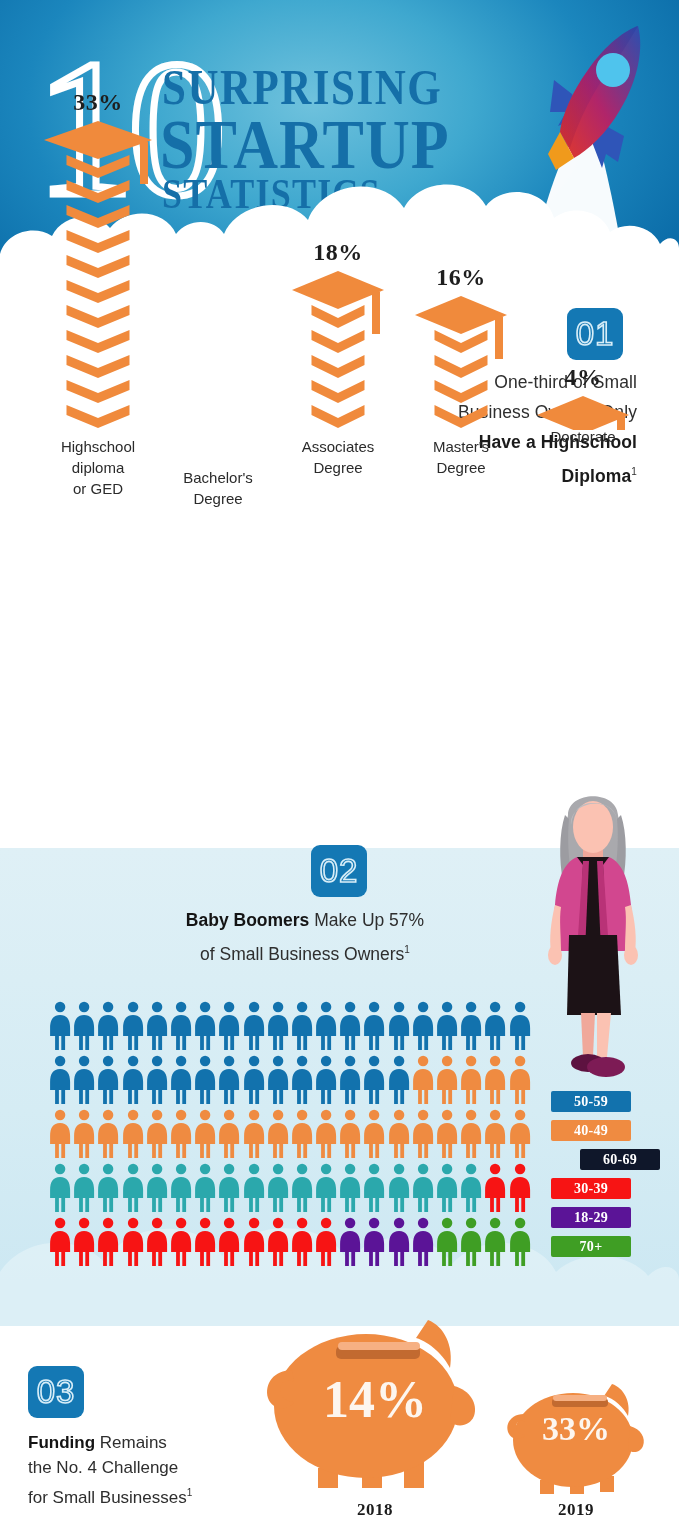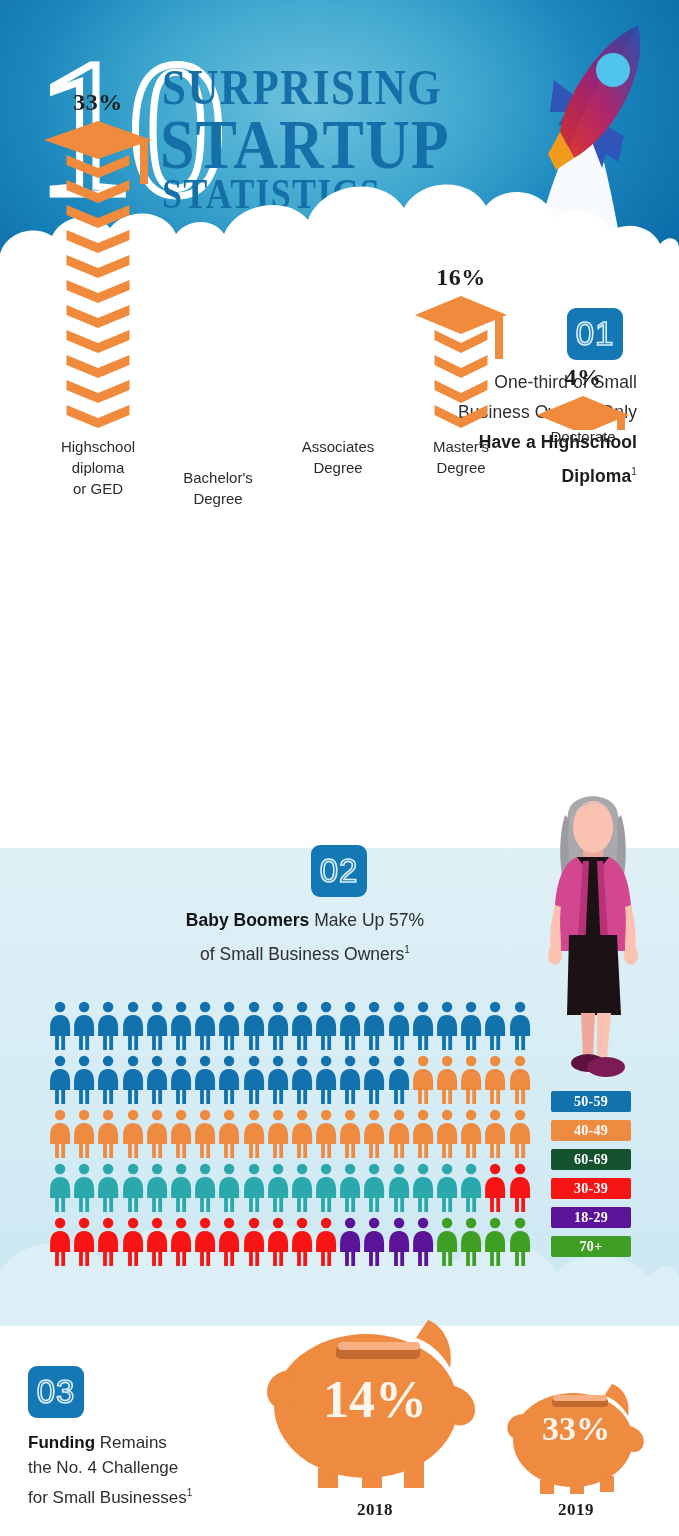--- a/index.html
+++ b/index.html
@@ -319,20 +319,32 @@
       </div>
       <div class="caplabel" style="left: 33px; top: 436px;">
         <div>Highschool</div>
         <div>diploma</div>
         <div>or GED</div>
       </div>
       <div class="caplabel" style="left: 153px; top: 436px; margin-top: 31px;">
         <div>Bachelor's</div>
         <div>Degree</div>
       </div>
+      <div class="barcol" style="left: 278px; top: 0px; height: 430px;">
+        <div class="pct" style="position: absolute; left: 0px; width: 120px; top: 239px;">18%</div>
+        <svg width="120" height="430" viewBox="0 0 120 430" style="position: absolute; left: 0px; top: 0px;">
+          <path d="M33.5,305 L60,318 L86.5,305 L86.5,315 L60,328 L33.5,315 Z" fill="#f08a3c"></path>
+          <path d="M33.5,330 L60,343 L86.5,330 L86.5,340 L60,353 L33.5,340 Z" fill="#f08a3c"></path>
+          <path d="M33.5,355 L60,368 L86.5,355 L86.5,365 L60,378 L33.5,365 Z" fill="#f08a3c"></path>
+          <path d="M33.5,380 L60,393 L86.5,380 L86.5,390 L60,403 L33.5,390 Z" fill="#f08a3c"></path>
+          <path d="M33.5,405 L60,418 L86.5,405 L86.5,415 L60,428 L33.5,415 Z" fill="#f08a3c"></path>
+          <path d="M60,271 L106,290 L60,309 L14,290 Z" fill="#f08a3c"></path>
+          <path d="M94,288 L102,292 L102,334 L94,334 Z" fill="#f08a3c"></path>
+        </svg>
+      </div>
       <div class="caplabel" style="left: 273px; top: 436px;">
         <div>Associates</div>
         <div>Degree</div>
       </div>
       <div class="barcol" style="left: 401px; top: 0px; height: 430px;">
         <div class="pct" style="position: absolute; left: 0px; width: 120px; top: 264px;">16%</div>
         <svg width="120" height="430" viewBox="0 0 120 430" style="position: absolute; left: 0px; top: 0px;">
           <path d="M33.5,330 L60,343 L86.5,330 L86.5,340 L60,353 L33.5,340 Z" fill="#f08a3c"></path>
           <path d="M33.5,355 L60,368 L86.5,355 L86.5,365 L60,378 L33.5,365 Z" fill="#f08a3c"></path>
           <path d="M33.5,380 L60,393 L86.5,380 L86.5,390 L60,403 L33.5,390 Z" fill="#f08a3c"></path>
@@ -812,21 +824,21 @@
         <svg class="person" viewBox="0 0 24 52">
           <circle cx="12" cy="7" r="5.2" fill="#3f9e24"></circle>
           <path d="M12,15 C19,15 22,20 22,28 L22,36 L17,36 L17,50 L13.2,50 L13.2,36 L10.8,36 L10.8,50 L7,50 L7,36 L2,36 L2,28 C2,20 5,15 12,15 Z" fill="#3f9e24"></path>
         </svg>
       </div>
     </div>
 
   <div class="legend" id="legend">
       <div class="legchip" style="background: rgb(18, 114, 173);">50-59</div>
       <div class="legchip" style="background: rgb(239, 139, 65);">40-49</div>
-      <div class="legchip" style="background: #14532d;">60-69</div>
+      <div class="legchip" style="background: #0f172a; margin-left: 29px;">60-69</div>
       <div class="legchip" style="background: rgb(247, 20, 20);">30-39</div>
       <div class="legchip" style="background: rgb(91, 20, 151);">18-29</div>
       <div class="legchip" style="background: rgb(63, 158, 36);">70+</div>
     </div>
 
   <div class="sec03"></div>
 
   <div class="badge s03-badge">03</div>
 
   <div class="s03-text">

